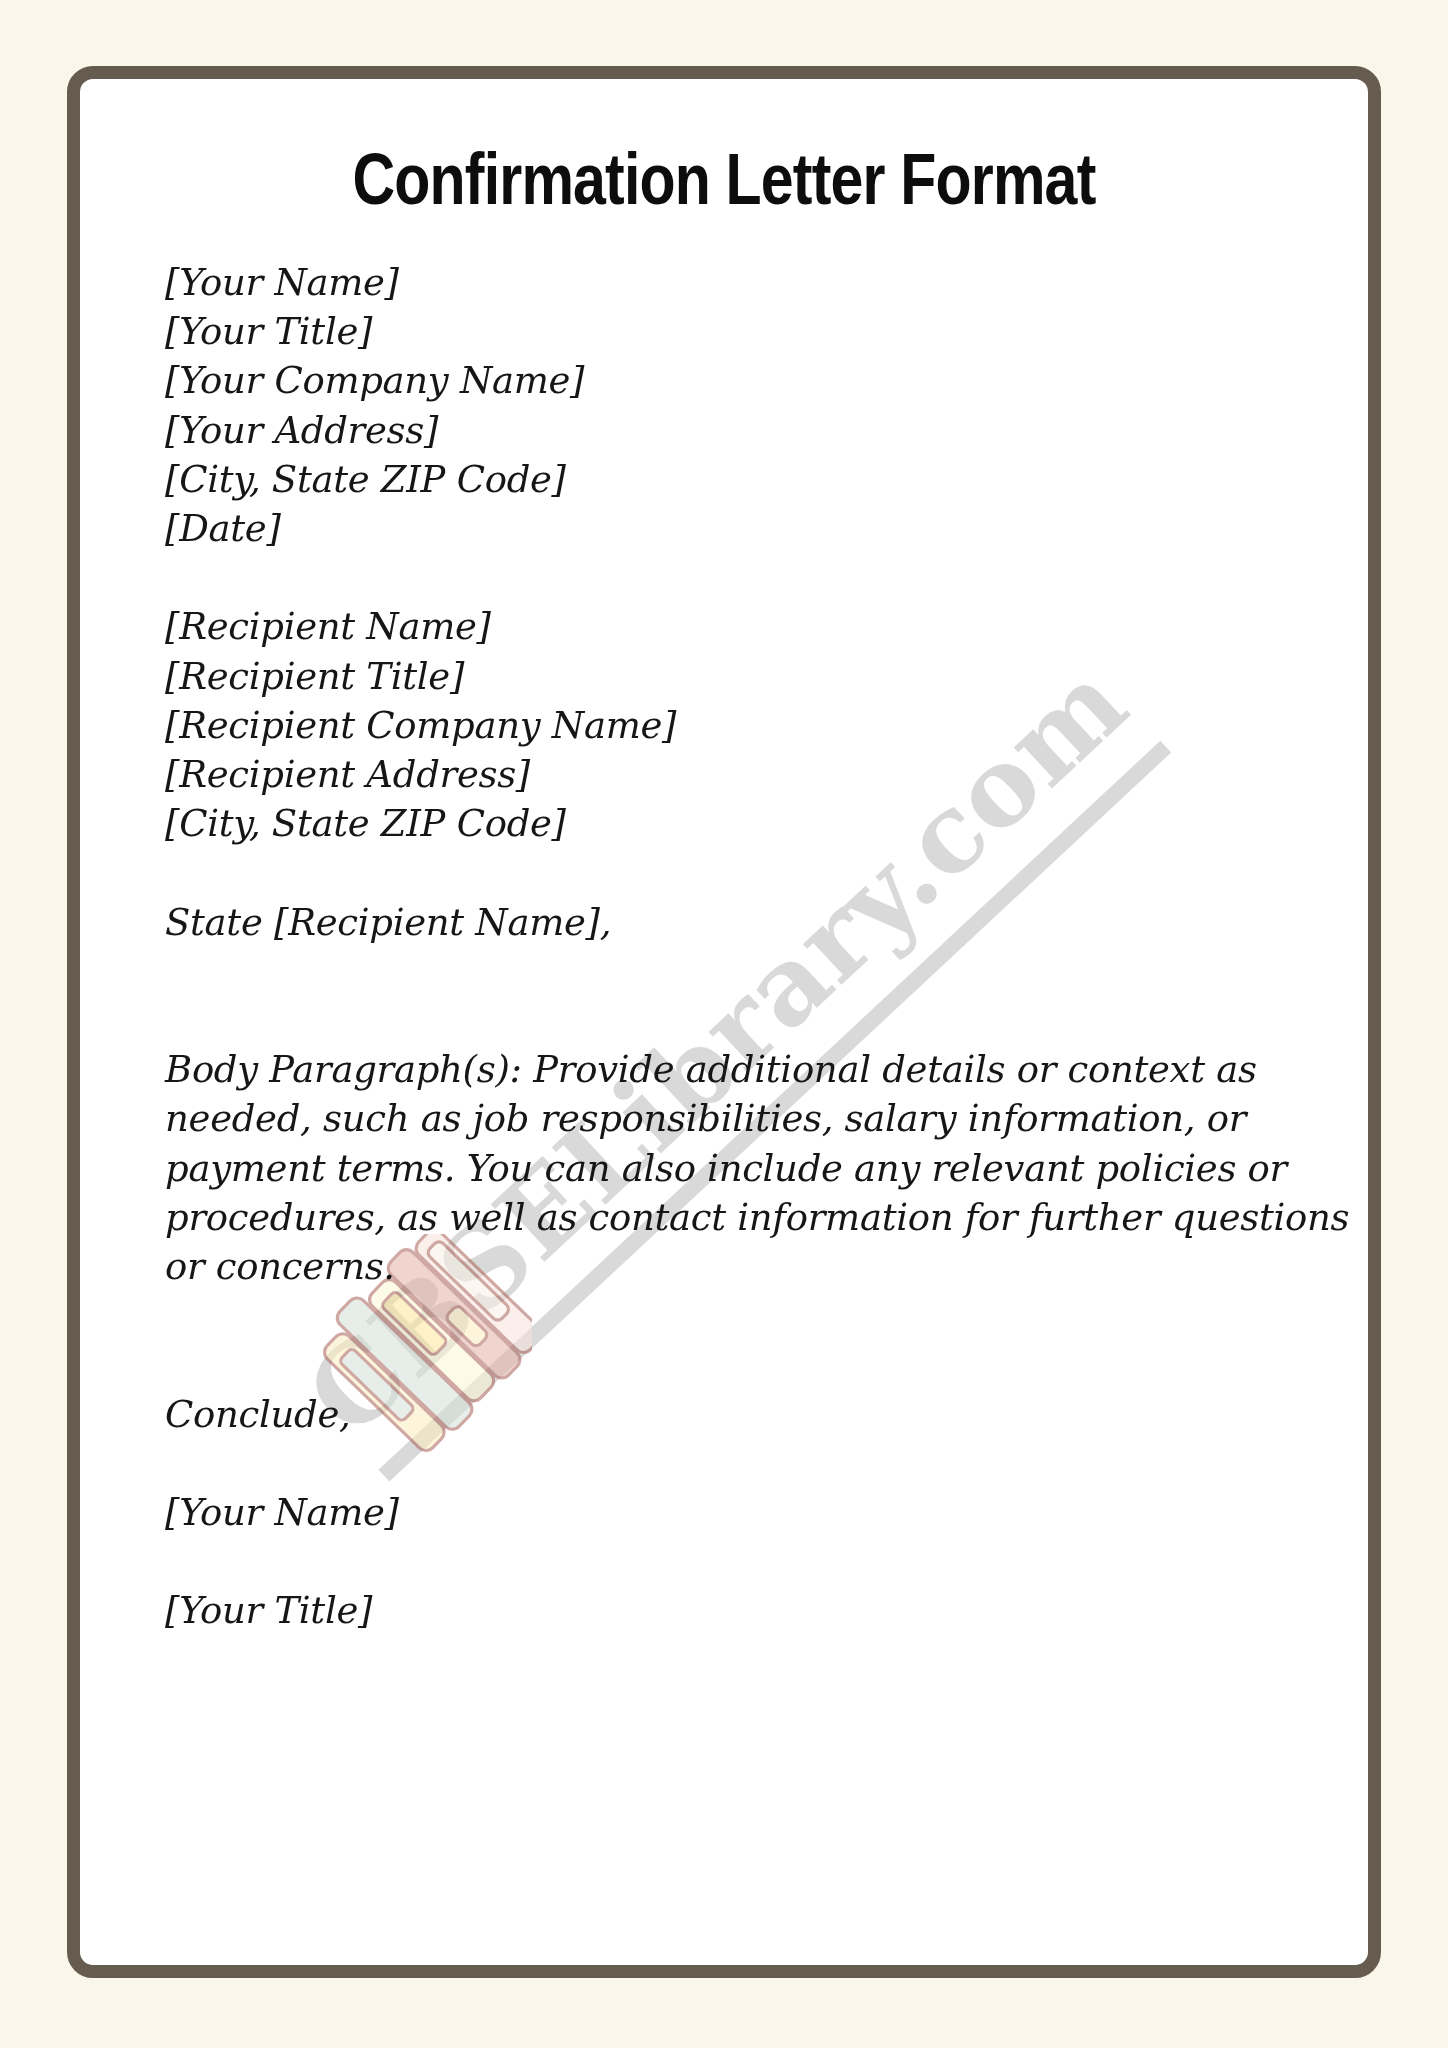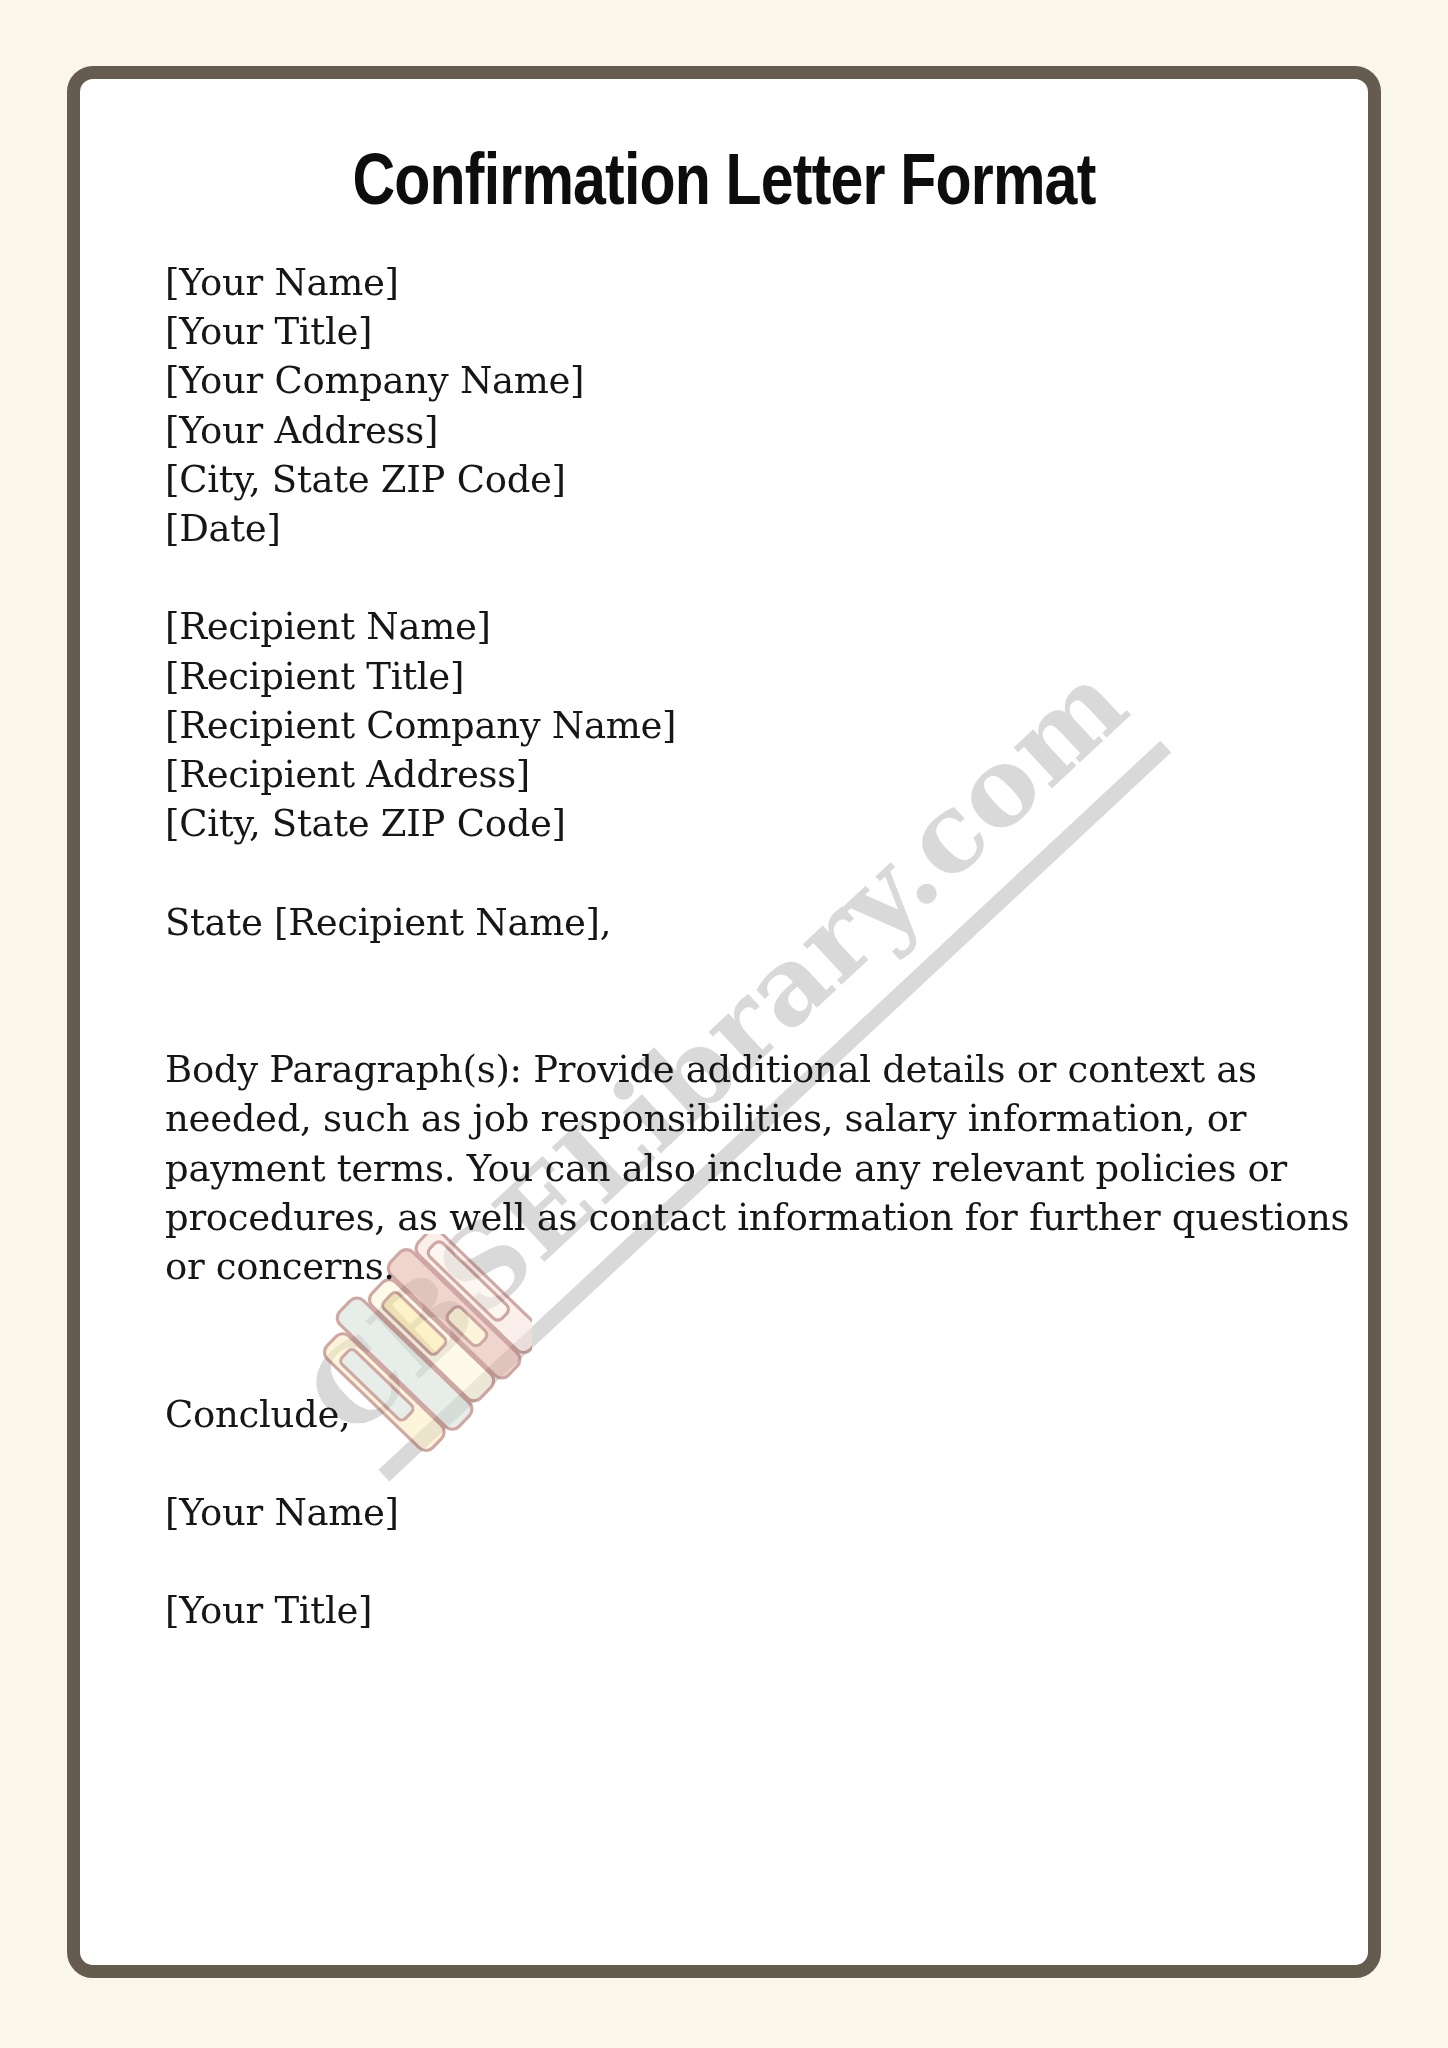--- a/index.html
+++ b/index.html
@@ -58,21 +58,21 @@
   }
   .letter{
     position:absolute;
     left:165px;top:258px;
     font-size:37px;
     line-height:49.2px;
     color:#161616;
     letter-spacing:-0.3px;
     z-index:3;
   }
-  .block{white-space:pre;}
+  .block{white-space:pre;font-style:italic;}
   .gap{height:49.2px;}
 </style>
 </head>
 <body>
 
 <div class="page">
 
   <div class="frame"></div>
 
   <div class="watermark">CBSELibrary.com</div>

